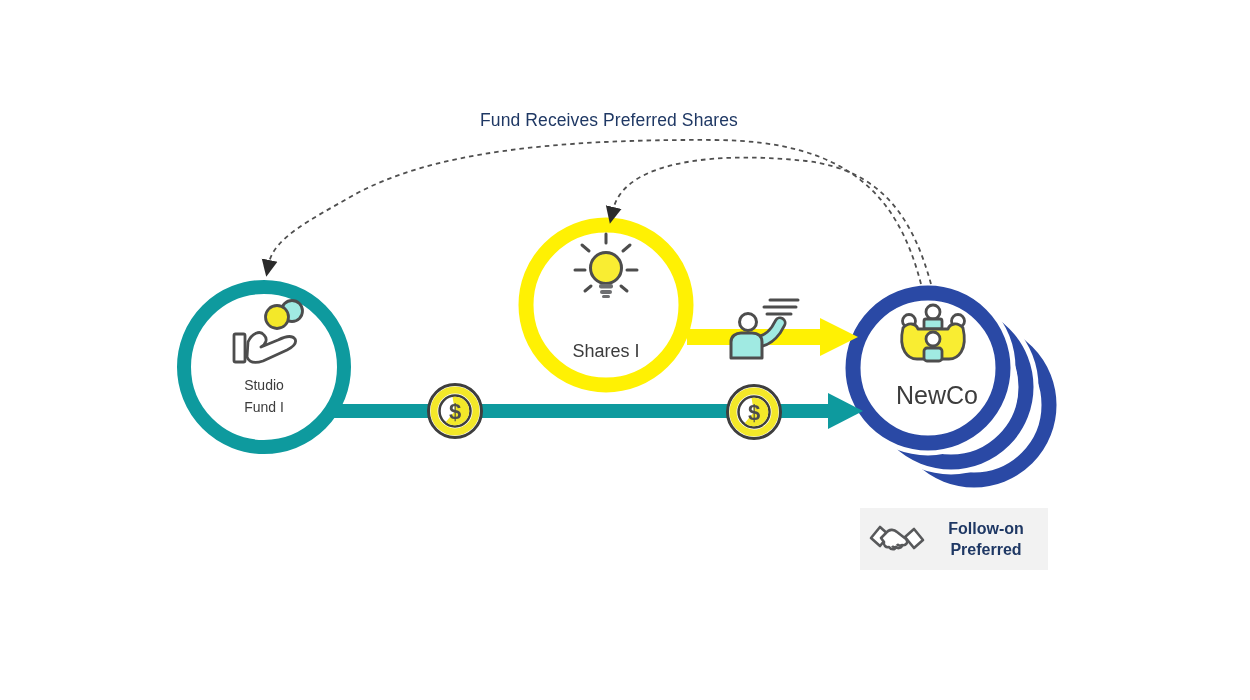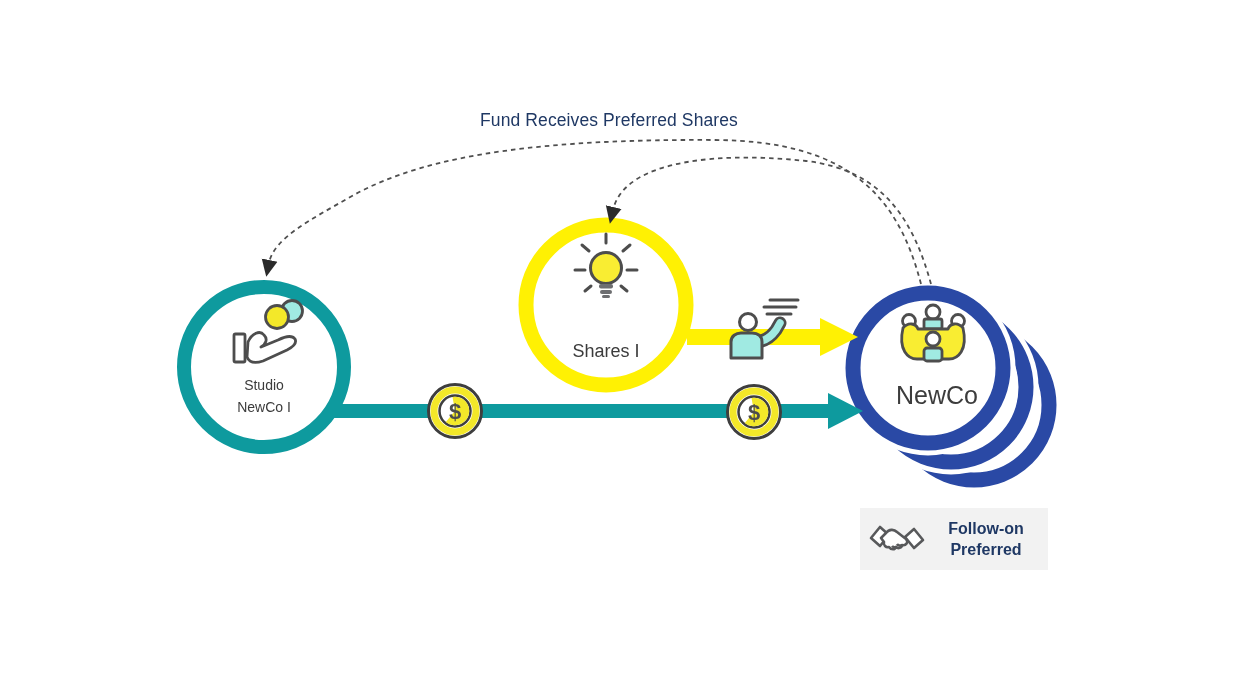--- a/index.html
+++ b/index.html
@@ -129,21 +129,21 @@
       <path d="M 731 358 L 731 342 C 731 336 736 333 741 333 L 752 333
                C 758 333 762 336 762 342 L 762 358 Z" fill="#A0EAE2" stroke="#4D4D4D" stroke-width="3" stroke-linejoin="round"></path>
     </g>
   </svg>
 
   <div class="label note fund-note">Fund Receives Preferred Shares</div>
 
 
   <div class="label node-label fund-label">
     <div>Studio</div>
-    <div>NewCo I</div>
+    <div>Fund I</div>
   </div>
 
   <div class="label node-label studio-label">Shares I</div>
 
   <div class="label node-label newco-label">NewCo</div>
 
   <div class="followon-box">
     <svg width="58" height="42" viewBox="0 0 58 42">
       <g fill="#FFFFFF" stroke="#58595B" stroke-width="2.6" stroke-linejoin="round">
         <path d="M3 20 L12 9 L21 17 L12 28 Z"></path>

